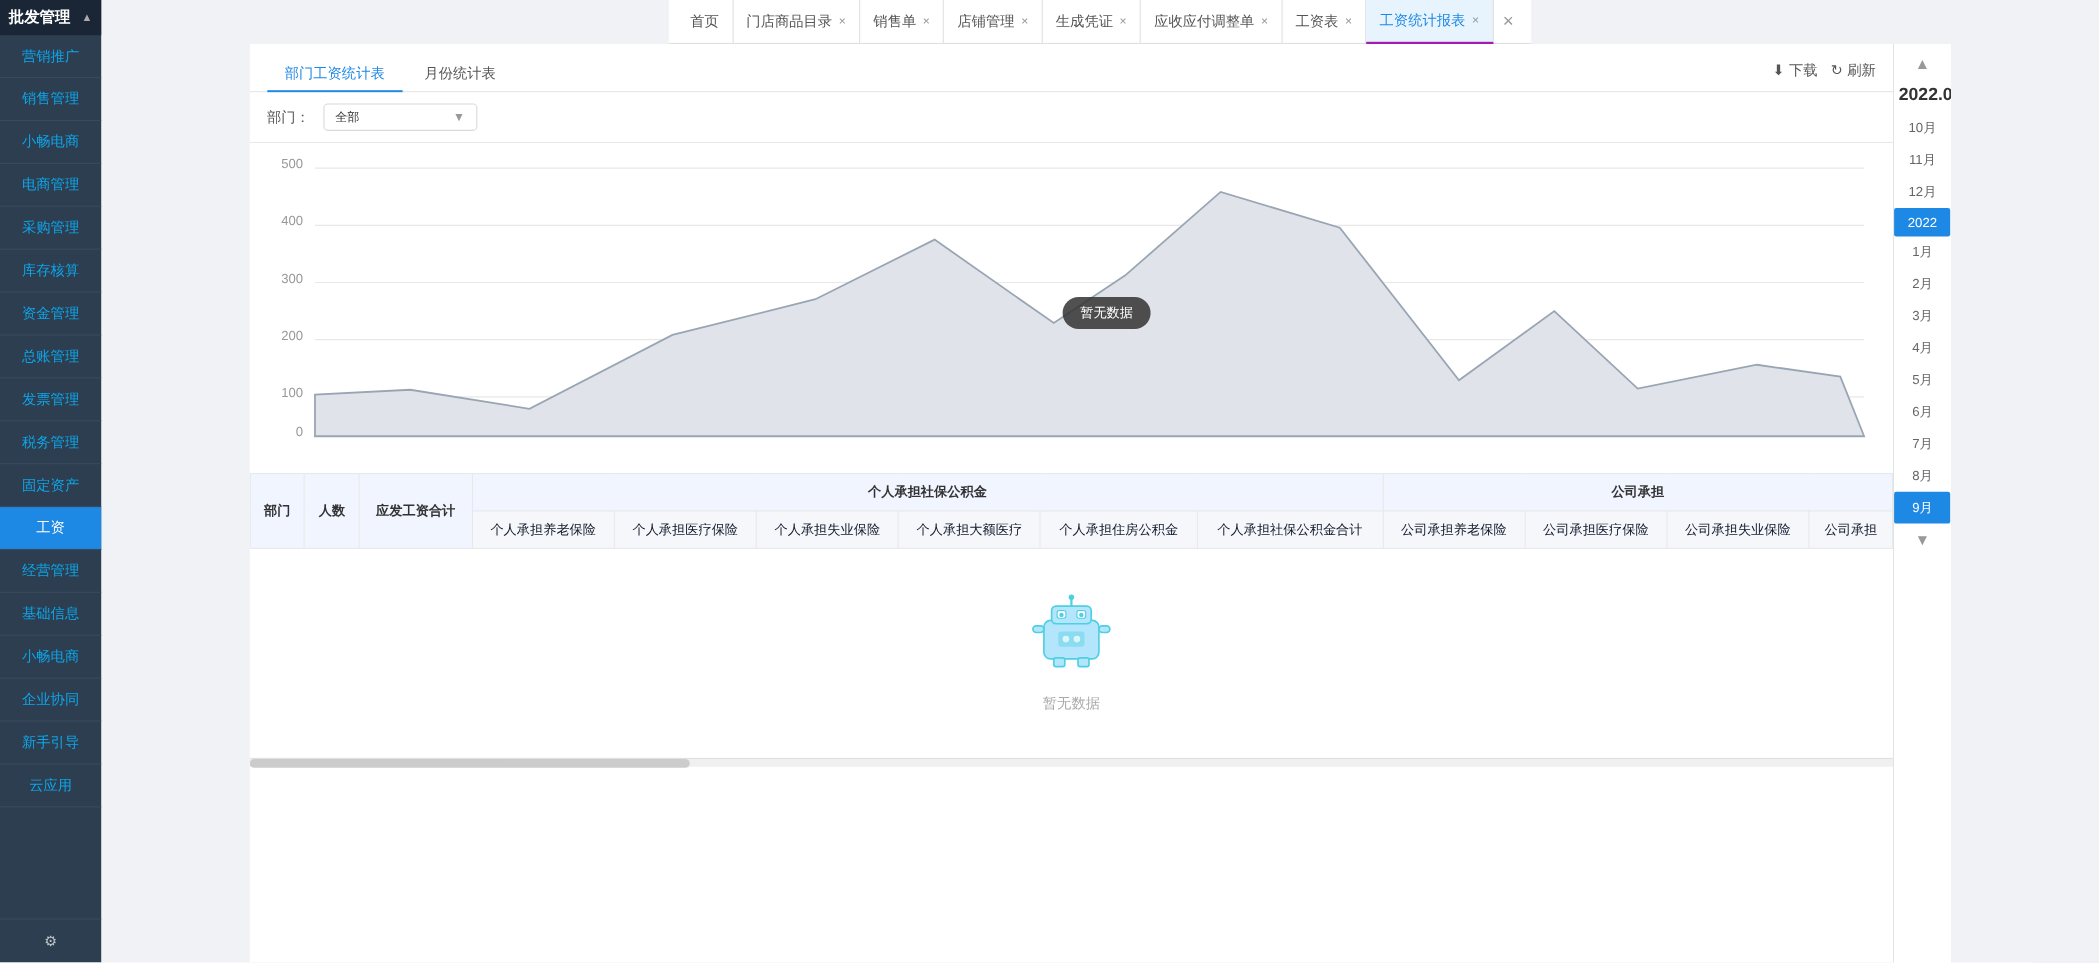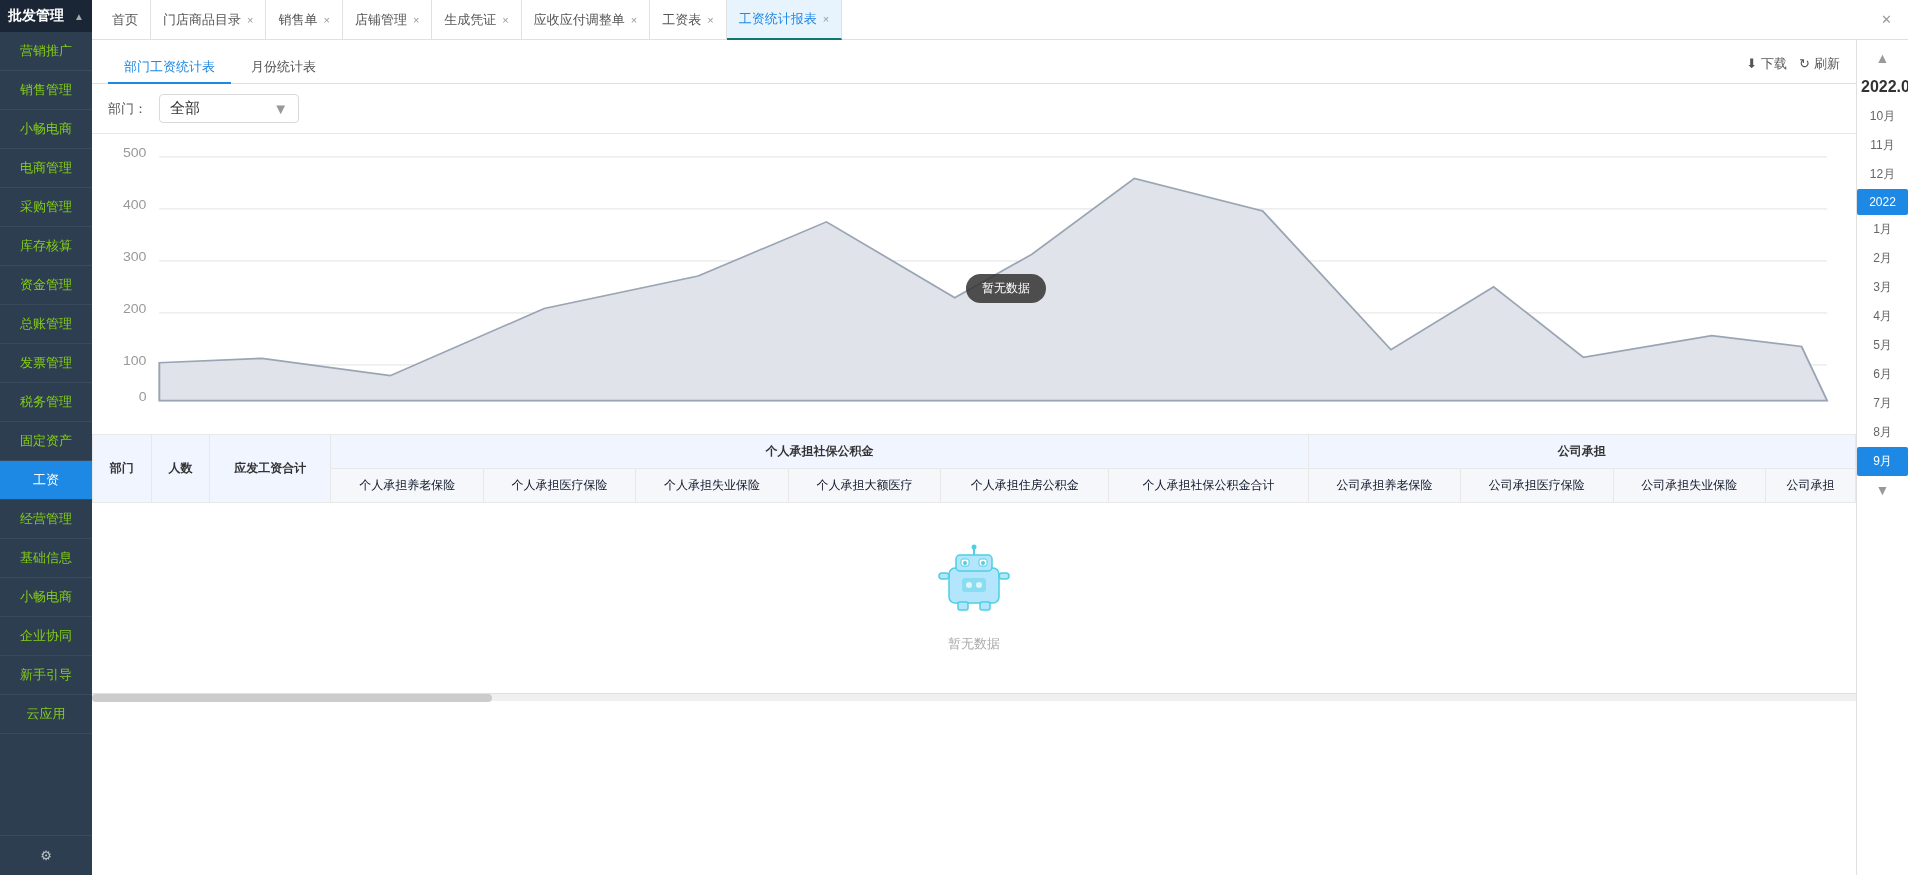--- a/index.html
+++ b/index.html
@@ -21,21 +21,21 @@
       font-size: 14px;
       font-weight: bold;
       display: flex;
       align-items: center;
       justify-content: space-between;
       cursor: pointer;
       height: 32px;
     }
     .sidebar-header .arrow { font-size: 10px; color: #aaa; }
     .sidebar-item {
-      color: #84cc16;
+      color: #0ea5e9;
       padding: 10px 0;
       text-align: center;
       cursor: pointer;
       font-size: 13px;
       border-bottom: 1px solid #3a4a5c;
     }
     .sidebar-item.active { background: #1e88e5; color: #ffffff; }
     .sidebar-footer {
       margin-top: auto;
       padding: 12px 0;
@@ -44,20 +44,21 @@
       border-top: 1px solid #3a4a5c;
       cursor: pointer;
     }
 
     
     .main-area {
       flex: 1;
       display: flex;
       flex-direction: column;
       overflow: hidden;
+      align-items: center;
     }
 
     
     .tab-bar {
       display: flex;
       align-items: center;
       background: #fff;
       border-bottom: 1px solid #e0e0e0;
       height: 40px;
       padding: 0 8px;
@@ -68,21 +69,21 @@
       align-items: center;
       padding: 0 12px;
       height: 40px;
       border-right: 1px solid #e0e0e0;
       cursor: pointer;
       color: #555;
       font-size: 13px;
       white-space: nowrap;
       position: relative;
     }
-    .tab-item.active { background: #e8f4fd; color: #1e88e5; border-bottom: 2px solid #0f766e; }
+    .tab-item.active { background: #e8f4fd; color: #1e88e5; border-bottom: 2px solid #a21caf; }
     .tab-item .tab-close {
       margin-left: 6px;
       color: #999;
       font-size: 11px;
       cursor: pointer;
     }
     .tab-bar-close {
       margin-left: auto;
       color: #999;
       cursor: pointer;
@@ -157,21 +158,21 @@
     .filter-select {
       display: flex;
       align-items: center;
       border: 1px solid #d9d9d9;
       border-radius: 4px;
       padding: 4px 10px;
       background: #fff;
       cursor: pointer;
       min-width: 140px;
       justify-content: space-between;
-      font-size: 15px;
+      font-size: 11px;
       color: #333;
     }
     .filter-select .chevron { color: #999; margin-left: 8px; }
 
     
     .chart-area {
       padding: 12px 16px;
       background: #fff;
       position: relative;
       height: 300px;

